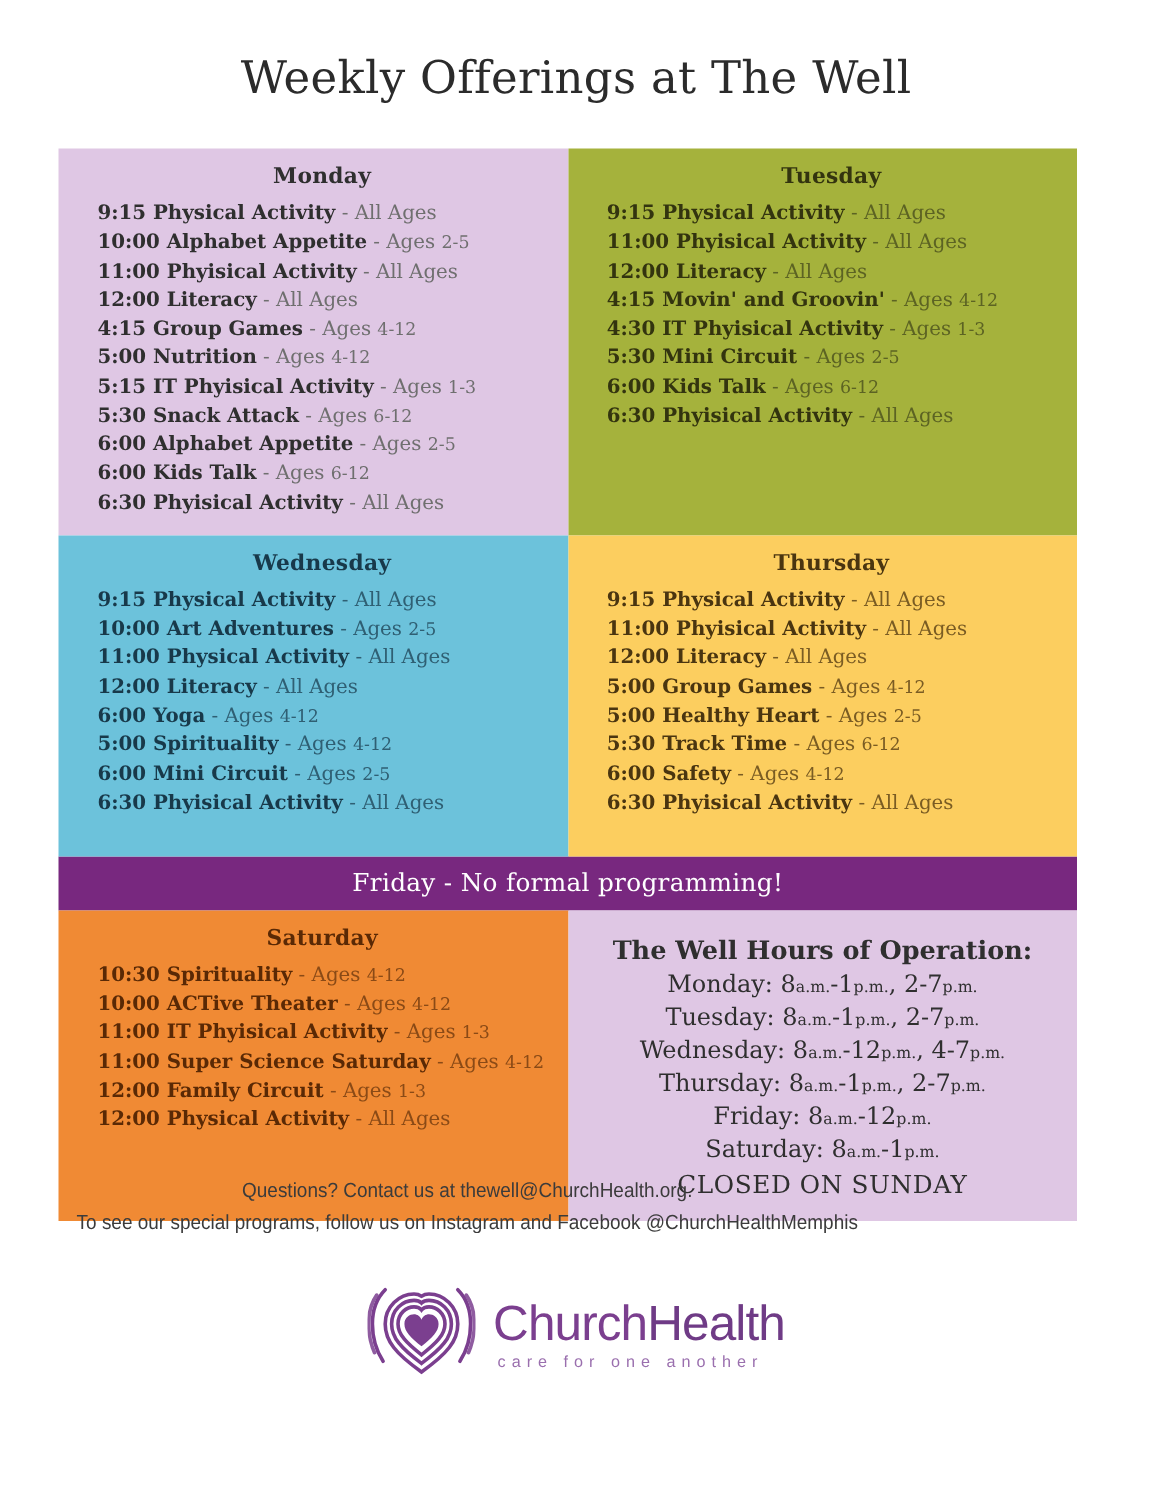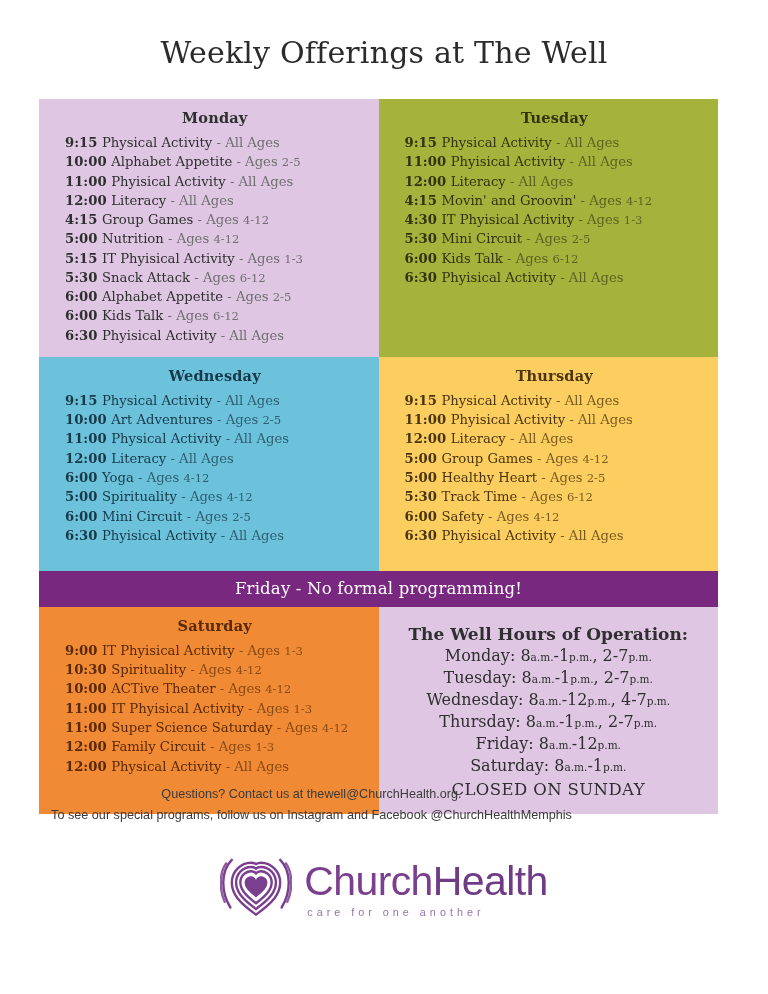--- a/index.html
+++ b/index.html
@@ -64,21 +64,21 @@
     letter-spacing: 0.2px;
   }
   .entry {
     font-family: "DejaVu Serif", serif;
     font-size: 13.2px;
     line-height: 1.46;
     color: #2f2f2f;
     white-space: nowrap;
   }
   .entry .lead {
-    font-weight: 400;
+    font-weight: 700;
   }
   .entry .time {
     font-weight: 700;
   }
   .entry .ages {
     color: #6f6f6f;
     font-weight: 400;
   }
   .entry .ages .num {
     font-size: 11.6px;
@@ -187,21 +187,21 @@
     height: 74px;
     flex: none;
   }
   .logo-text {
     display: flex;
     flex-direction: column;
     justify-content: center;
   }
   .logo-name {
     font-family: "Liberation Sans", sans-serif;
-    font-size: 41px;
+    font-size: 33px;
     font-weight: 400;
     color: #7b3f8f;
     line-height: 1.0;
     letter-spacing: -0.6px;
   }
   .logo-name .bold { font-weight: 400; color:#6f3b86; }
   .logo-tagline {
     font-family: "Liberation Sans", sans-serif;
     font-size: 10.8px;
     color: #9a6fae;
@@ -288,21 +288,20 @@
       </div>
     </div>
 
     <div class="friday-banner bg-purple">Friday - No formal programming!</div>
 
     <div class="row row-3">
       <div class="cell bg-orange">
         <div class="cell-inner">
           <div class="day-name">Saturday</div>
           <div class="entries">
-              <div class="entry"><span class="time">9:00 </span><span class="lead">IT Phyisical Activity</span><span class="ages"> - Ages <span class="num">1-3</span></span></div>
               <div class="entry"><span class="time">10:30 </span><span class="lead">Spirituality</span><span class="ages"> - Ages <span class="num">4-12</span></span></div>
               <div class="entry"><span class="time">10:00 </span><span class="lead">ACTive Theater</span><span class="ages"> - Ages <span class="num">4-12</span></span></div>
               <div class="entry"><span class="time">11:00 </span><span class="lead">IT Phyisical Activity</span><span class="ages"> - Ages <span class="num">1-3</span></span></div>
               <div class="entry"><span class="time">11:00 </span><span class="lead">Super Science Saturday</span><span class="ages"> - Ages <span class="num">4-12</span></span></div>
               <div class="entry"><span class="time">12:00 </span><span class="lead">Family Circuit</span><span class="ages"> - Ages <span class="num">1-3</span></span></div>
               <div class="entry"><span class="time">12:00 </span><span class="lead">Physical Activity</span><span class="ages"> - All Ages</span></div>
             </div>
         </div>
       </div>
       <div class="cell bg-lav">

